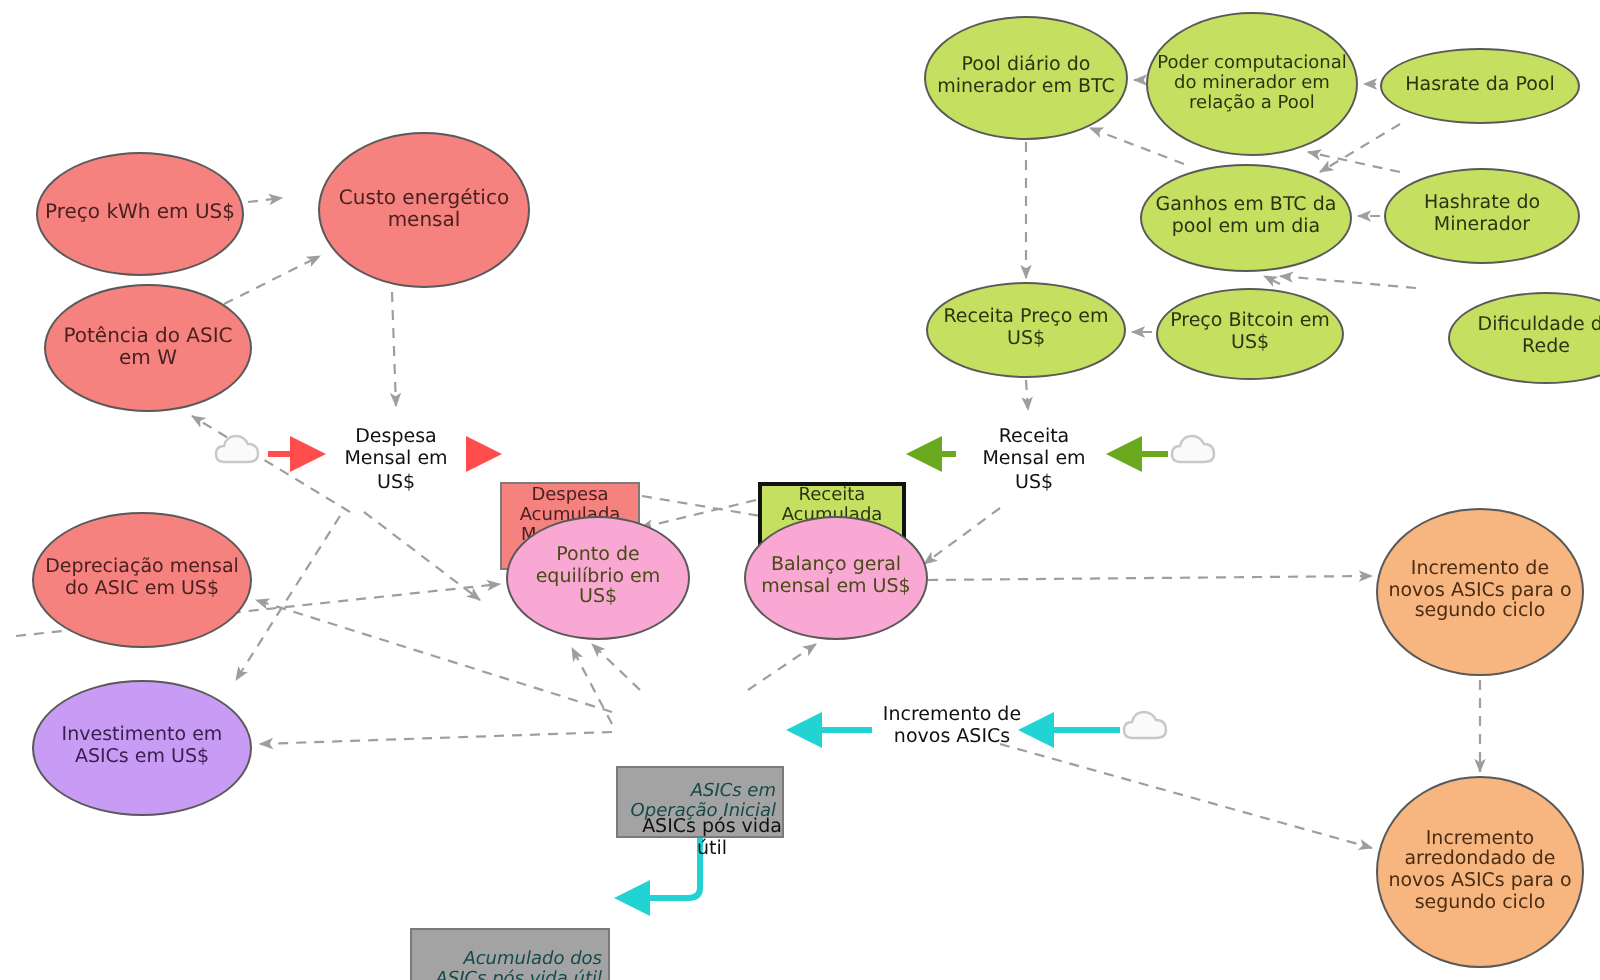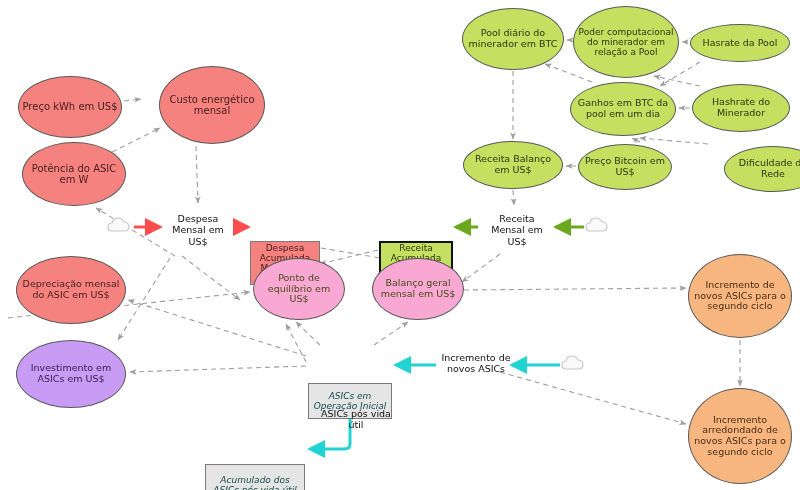--- a/index.html
+++ b/index.html
@@ -13,21 +13,21 @@
   .node span{display:block;padding:0 3px;}
 
   .ellipse{border-radius:50%;border:1.6px solid #595959;}
   .rect{border:1.6px solid #7a7a7a;margin-top:36px;}
 
   .c-red   {background:#F5827E;color:#4a2020;}
   .c-green {background:#C5E060;color:#2d3312;}
   .c-yellow{background:#f9a8d4;color:#4a4a16;text-align:center;}
   .c-purple{background:#C89BF5;color:#3a2050;}
   .c-orange{background:#F7B580;color:#4a2d12;}
-  .c-cyan  {background:#e5e5e5;color:#144a4a;}
+  .c-cyan  {background:#a3a3a3;color:#144a4a;text-align:right;}
 
   .rect.c-green{border:2.2px solid #111111;}
 
   .flowlabel{position:absolute;text-align:center;color:#111;line-height:1.2;
              display:flex;align-items:center;}
   .italic{font-style:italic;}
 </style>
 </head>
 <body>
 
@@ -140,21 +140,21 @@
 
   <div class="node ellipse c-green" style="left:570px;top:82px;width:106px;height:54px;font-size:9.5px;">
     <span>Ganhos em BTC da pool em um dia</span>
     </div>
 
   <div class="node ellipse c-green" style="left:692px;top:84px;width:98px;height:48px;font-size:9.5px;">
     <span>Hashrate do Minerador</span>
     </div>
 
   <div class="node ellipse c-green" style="left:463px;top:141px;width:100px;height:48px;font-size:9.5px;">
-    <span>Receita Balanço em US$</span>
+    <span>Receita Preço em US$</span>
     </div>
 
   <div class="node ellipse c-green" style="left:578px;top:144px;width:94px;height:46px;font-size:9.5px;">
     <span>Preço Bitcoin em US$</span>
     </div>
 
   <div class="node ellipse c-green" style="left:724px;top:146px;width:98px;height:46px;font-size:9.5px;">
     <span>Dificuldade da Rede</span>
     </div>
 

